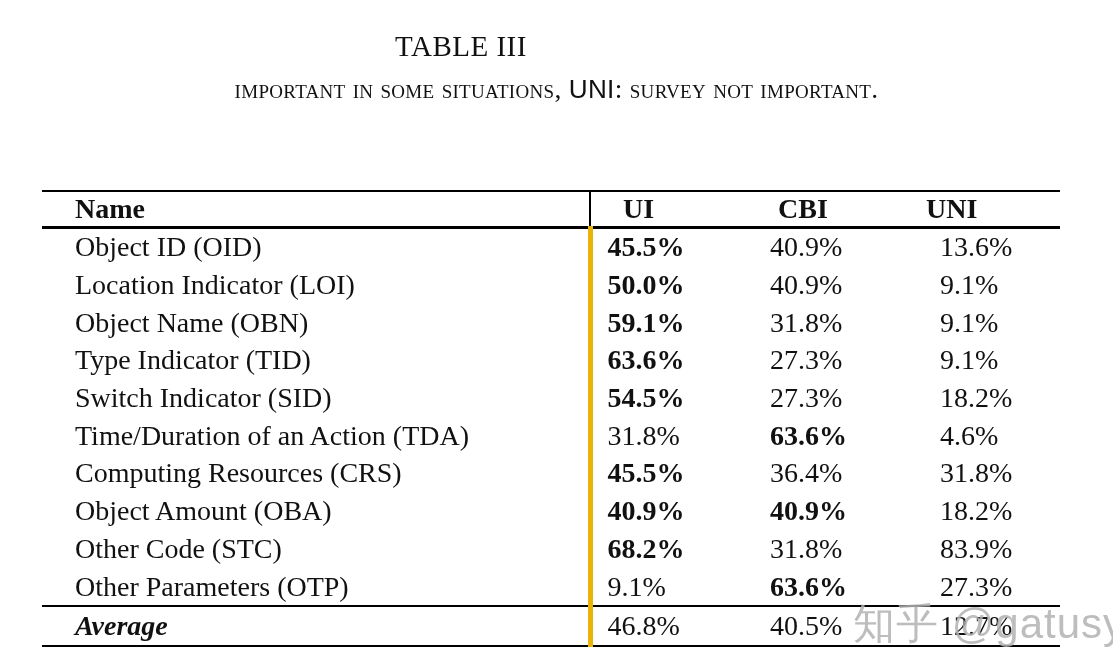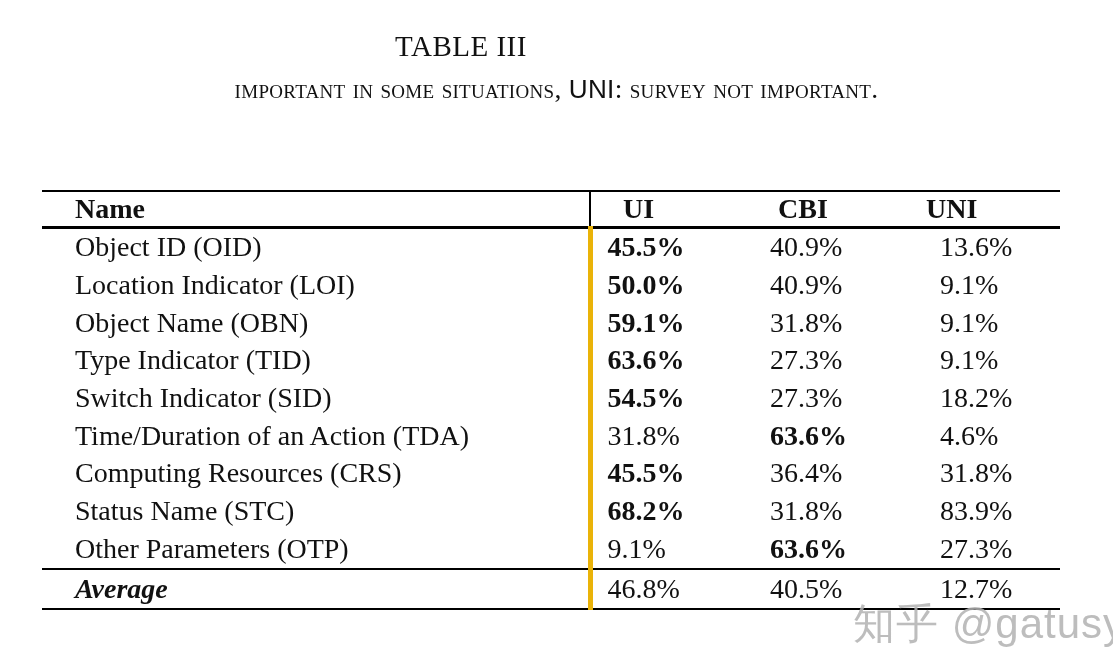--- a/index.html
+++ b/index.html
@@ -127,21 +127,27 @@
             <td class="c-val c-cbi bold">63.6%</td>
             <td class="c-val c-uni">4.6%</td>
           </tr>
           <tr>
             <td class="c-name">Computing Resources (CRS)</td>
             <td class="c-val c-ui bold">45.5%</td>
             <td class="c-val c-cbi">36.4%</td>
             <td class="c-val c-uni">31.8%</td>
           </tr>
           <tr>
-            <td class="c-name">Status Name (STC)</td>
+            <td class="c-name">Object Amount (OBA)</td>
+            <td class="c-val c-ui bold">40.9%</td>
+            <td class="c-val c-cbi bold">40.9%</td>
+            <td class="c-val c-uni">18.2%</td>
+          </tr>
+          <tr>
+            <td class="c-name">Other Code (STC)</td>
             <td class="c-val c-ui bold">68.2%</td>
             <td class="c-val c-cbi">31.8%</td>
             <td class="c-val c-uni">83.9%</td>
           </tr>
           <tr>
             <td class="c-name">Other Parameters (OTP)</td>
             <td class="c-val c-ui">9.1%</td>
             <td class="c-val c-cbi bold">63.6%</td>
             <td class="c-val c-uni">27.3%</td>
           </tr>

